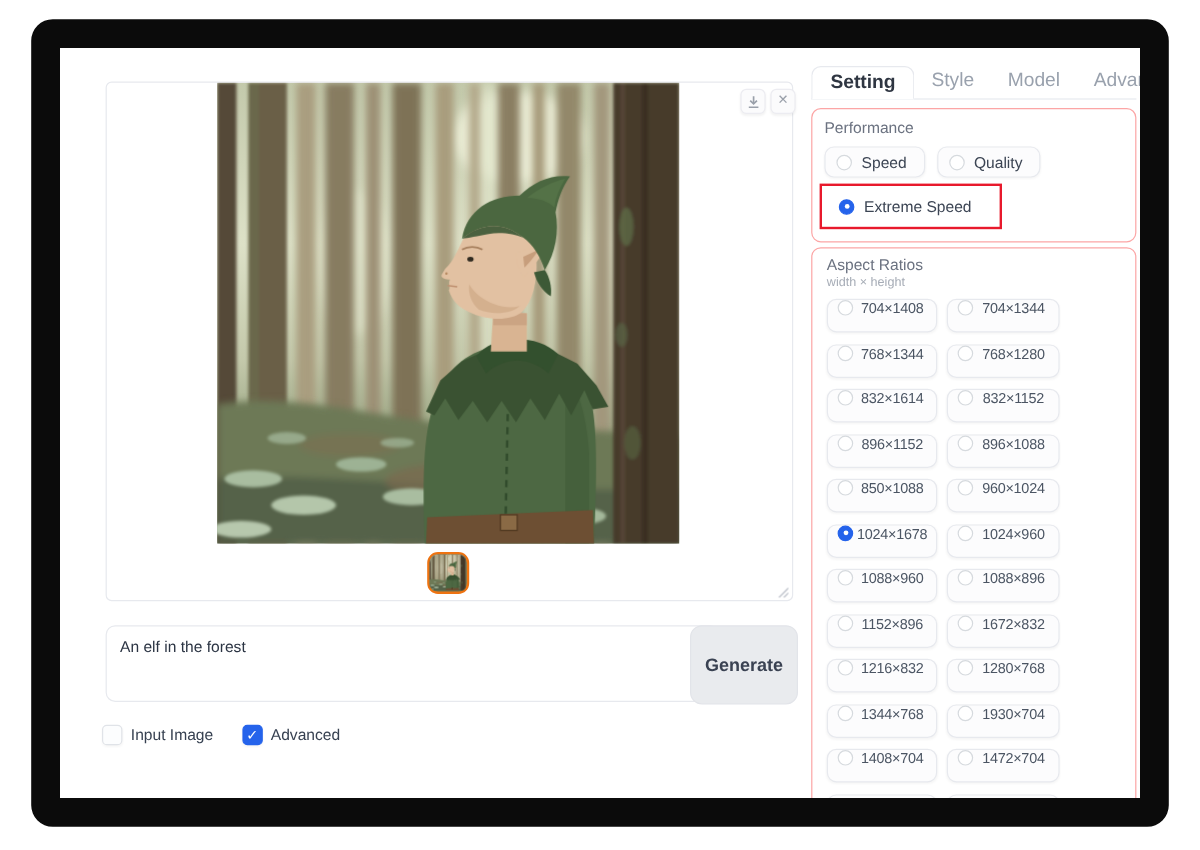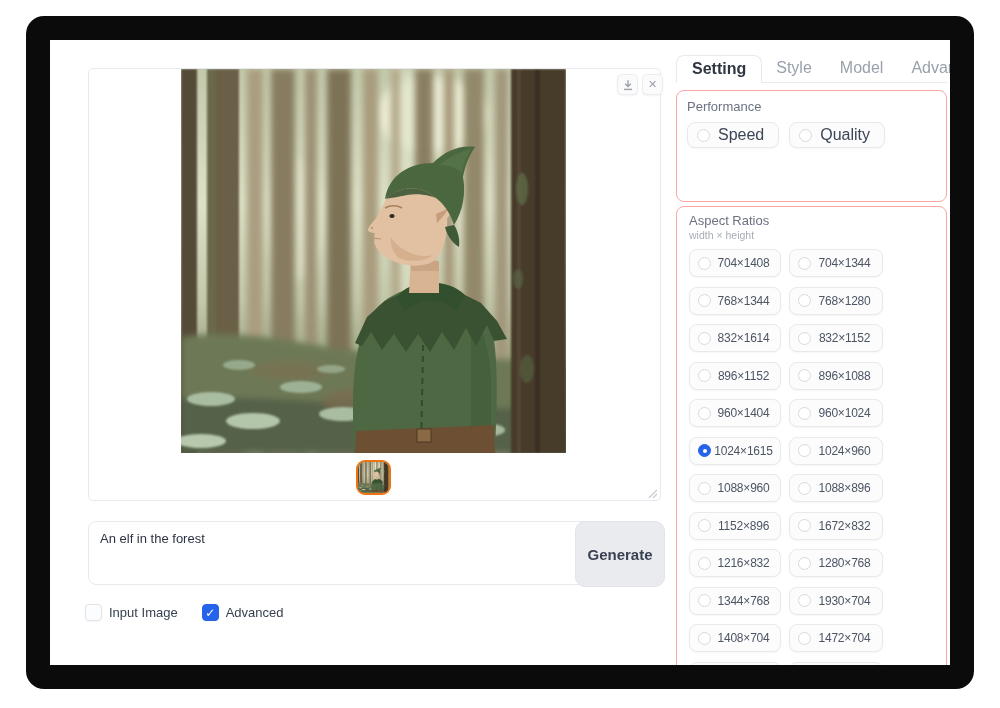--- a/index.html
+++ b/index.html
@@ -50,31 +50,31 @@
                 border-radius:8px 8px 0 0; margin-bottom:-1px; padding:0 15px; }
 
   .group { border:1px solid #fca5a5; border-radius:8px; background:#fff; }
   .group.perf { margin-top:7px; height:112px; padding:8px 10px; }
   .group.aspect { margin-top:4px; padding:6px 12px 12px; height:478px; }
   .group-title { font-size:13px; color:#6b7280; }
   .group-sub { font-size:10.5px; color:#a6acb6; margin-top:1px; }
 
   .pill { display:inline-flex; align-items:center; gap:8px; height:26px; padding:0 14px 0 9px;
           background:#fcfcfd; border:1px solid #e7e9ee; border-radius:8px;
-          box-shadow:0 1px 2px rgba(0,0,0,.04); cursor:pointer; font-size:16px; color:#3c4554; }
+          box-shadow:0 1px 2px rgba(0,0,0,.04); cursor:pointer; font-size:13px; color:#3c4554; }
   .perf-row { display:flex; gap:10px; margin-top:8px; }
   .redbox { display:inline-block; border:2.5px solid #e8192c; margin-top:5px; margin-left:-4px;
             padding:4px 9px 4px 5px; background:#fff; }
 
   .radio { width:13px; height:13px; border-radius:50%; background:#fff; border:1px solid #d6dade; flex:none; position:relative; }
   .radio.on { background:#2563eb; border-color:#2563eb; }
   .radio.on::after { content:""; position:absolute; inset:3.5px; background:#fff; border-radius:50%; }
 
   .agrid { display:grid; grid-template-columns:92px 94px; column-gap:8px; row-gap:9.5px; margin-top:8px; }
-  .abtn { display:flex; align-items:center; height:28px; padding-left:8px;
+  .abtn { display:flex; align-items:flex-start; height:28px; padding-left:8px;
           background:#fcfcfd; border:1px solid #e7e9ee; border-radius:8px;
           box-shadow:0 1px 2px rgba(0,0,0,.04); cursor:pointer; }
   .albl { flex:1; text-align:center; font-size:12px; color:#4b5563; padding-right:4px; letter-spacing:-0.2px; }
 </style>
 </head>
 <body>
 
 <svg width="0" height="0" style="position:absolute">
   <defs>
     <linearGradient id="bgGrad" x1="0" y1="0" x2="0" y2="1">
@@ -229,20 +229,26 @@
           <div class="perf-row">
             <span class="pill">
               <span class="radio"></span>
               <span>Speed</span>
             </span>
             <span class="pill">
               <span class="radio"></span>
               <span>Quality</span>
             </span>
           </div>
+          <div class="redbox">
+            <span class="pill" style="border:none;box-shadow:none;background:#fff;">
+              <span class="radio on"></span>
+              <span>Extreme Speed</span>
+            </span>
+          </div>
         </div>
 
         <div class="group aspect">
           <div class="group-title">Aspect Ratios</div>
           <div class="group-sub">width × height</div>
           <div class="agrid">
             <div class="abtn">
                 <span class="radio"></span>
                 <span class="albl">704×1408</span>
               </div>
@@ -269,29 +275,29 @@
             <div class="abtn">
                 <span class="radio"></span>
                 <span class="albl">896×1152</span>
               </div>
             <div class="abtn">
                 <span class="radio"></span>
                 <span class="albl">896×1088</span>
               </div>
             <div class="abtn">
                 <span class="radio"></span>
-                <span class="albl">960×1404</span>
+                <span class="albl">850×1088</span>
               </div>
             <div class="abtn">
                 <span class="radio"></span>
                 <span class="albl">960×1024</span>
               </div>
             <div class="abtn">
                 <span class="radio on"></span>
-                <span class="albl">1024×1615</span>
+                <span class="albl">1024×1678</span>
               </div>
             <div class="abtn">
                 <span class="radio"></span>
                 <span class="albl">1024×960</span>
               </div>
             <div class="abtn">
                 <span class="radio"></span>
                 <span class="albl">1088×960</span>
               </div>
             <div class="abtn">

